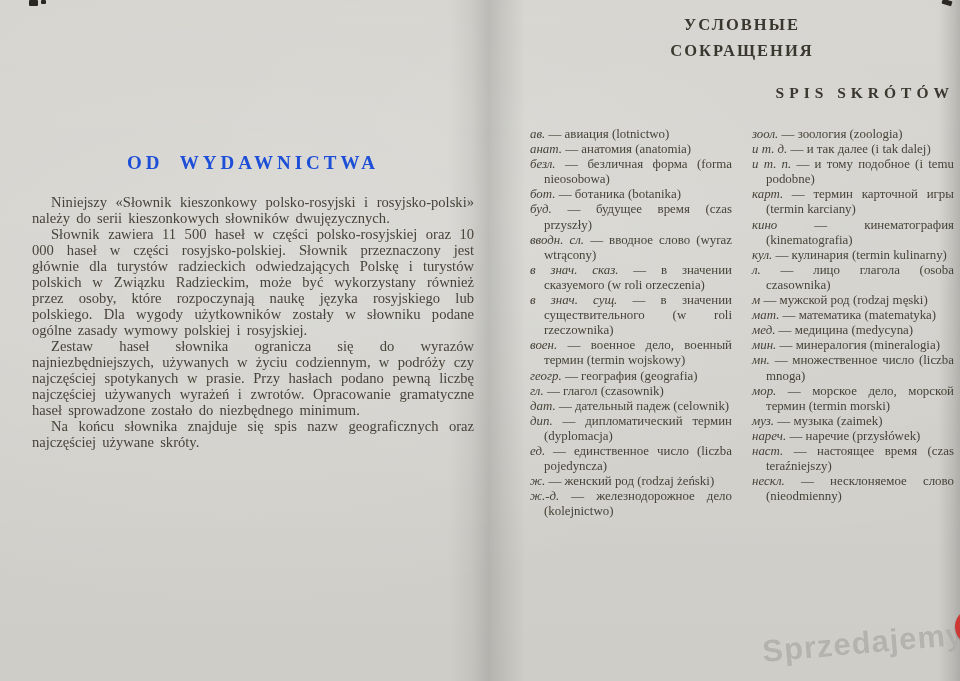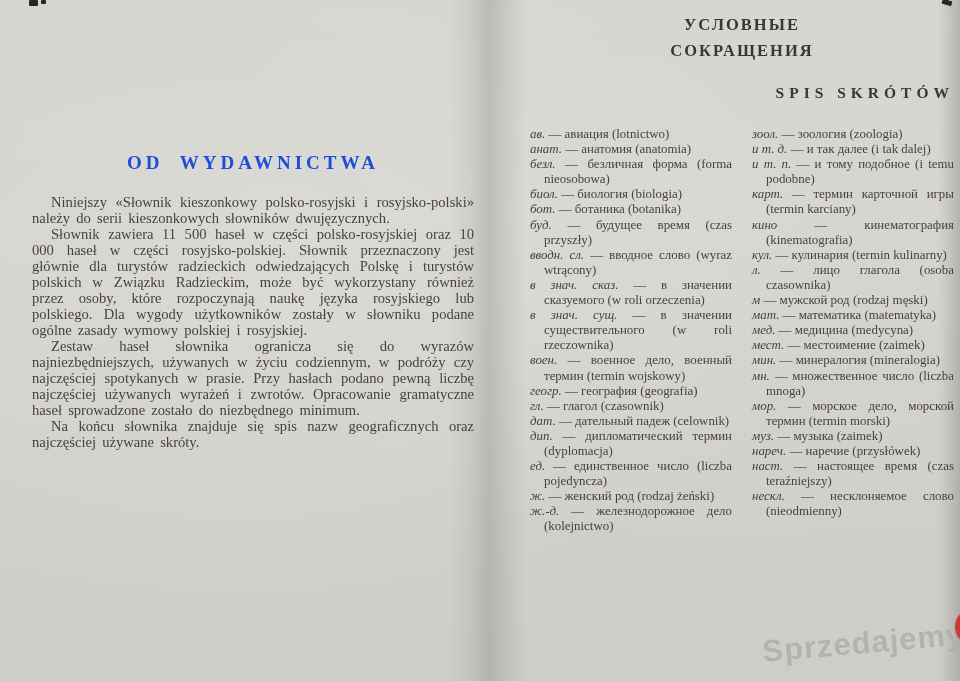--- a/index.html
+++ b/index.html
@@ -108,21 +108,20 @@
 
 <div class="right-page">
   <h2 class="ru-title"><span>УСЛОВНЫЕ</span><br><span>СОКРАЩЕНИЯ</span></h2>
   <h3 class="pl-title">SPIS SKRÓTÓW</h3>
   <div class="columns">
     <div class="col">
 
     <div class="entry"><i class="abbr">ав.</i> <span>— авиация (lotnictwo)</span></div>
         <div class="entry"><i class="abbr">анат.</i> <span>— анатомия (anatomia)</span></div>
         <div class="entry"><i class="abbr">безл.</i> <span>— безличная форма (forma nieosobowa)</span></div>
-        <div class="entry"><i class="abbr">биол.</i> <span>— биология (biologia)</span></div>
         <div class="entry"><i class="abbr">бот.</i> <span>— ботаника (botanika)</span></div>
         <div class="entry"><i class="abbr">буд.</i> <span>— будущее время (czas przyszły)</span></div>
         <div class="entry"><i class="abbr">вводн. сл.</i> <span>— вводное слово (wyraz wtrącony)</span></div>
         <div class="entry"><i class="abbr">в знач. сказ.</i> <span>— в значении сказуемого (w roli orzeczenia)</span></div>
         <div class="entry"><i class="abbr">в знач. сущ.</i> <span>— в значении существительного (w roli rzeczownika)</span></div>
         <div class="entry"><i class="abbr">воен.</i> <span>— военное дело, военный термин (termin wojskowy)</span></div>
         <div class="entry"><i class="abbr">геогр.</i> <span>— география (geografia)</span></div>
         <div class="entry"><i class="abbr">гл.</i> <span>— глагол (czasownik)</span></div>
         <div class="entry"><i class="abbr">дат.</i> <span>— дательный падеж (celownik)</span></div>
         <div class="entry"><i class="abbr">дип.</i> <span>— дипломатический термин (dyplomacja)</span></div>
@@ -135,21 +134,20 @@
     <div class="entry"><i class="abbr">зоол.</i> <span>— зоология (zoologia)</span></div>
         <div class="entry"><i class="abbr">и т. д.</i> <span>— и так далее (i tak dalej)</span></div>
         <div class="entry"><i class="abbr">и т. п.</i> <span>— и тому подобное (i temu podobne)</span></div>
         <div class="entry"><i class="abbr">карт.</i> <span>— термин карточной игры (termin karciany)</span></div>
         <div class="entry"><i class="abbr">кино</i> <span>— кинематография (kinematografia)</span></div>
         <div class="entry"><i class="abbr">кул.</i> <span>— кулинария (termin kulinarny)</span></div>
         <div class="entry"><i class="abbr">л.</i> <span>— лицо глагола (osoba czasownika)</span></div>
         <div class="entry"><i class="abbr">м</i> <span>— мужской род (rodzaj męski)</span></div>
         <div class="entry"><i class="abbr">мат.</i> <span>— математика (matematyka)</span></div>
         <div class="entry"><i class="abbr">мед.</i> <span>— медицина (medycyna)</span></div>
-        <div class="entry"><i class="abbr">мест.</i> <span>— местоимение (zaimek)</span></div>
         <div class="entry"><i class="abbr">мин.</i> <span>— минералогия (mineralogia)</span></div>
         <div class="entry"><i class="abbr">мн.</i> <span>— множественное число (liczba mnoga)</span></div>
         <div class="entry"><i class="abbr">мор.</i> <span>— морское дело, морской термин (termin morski)</span></div>
         <div class="entry"><i class="abbr">муз.</i> <span>— музыка (zaimek)</span></div>
         <div class="entry"><i class="abbr">нареч.</i> <span>— наречие (przysłówek)</span></div>
         <div class="entry"><i class="abbr">наст.</i> <span>— настоящее время (czas teraźniejszy)</span></div>
         <div class="entry"><i class="abbr">нескл.</i> <span>— несклоняемое слово (nieodmienny)</span></div>
       </div>
   </div>
 </div>

